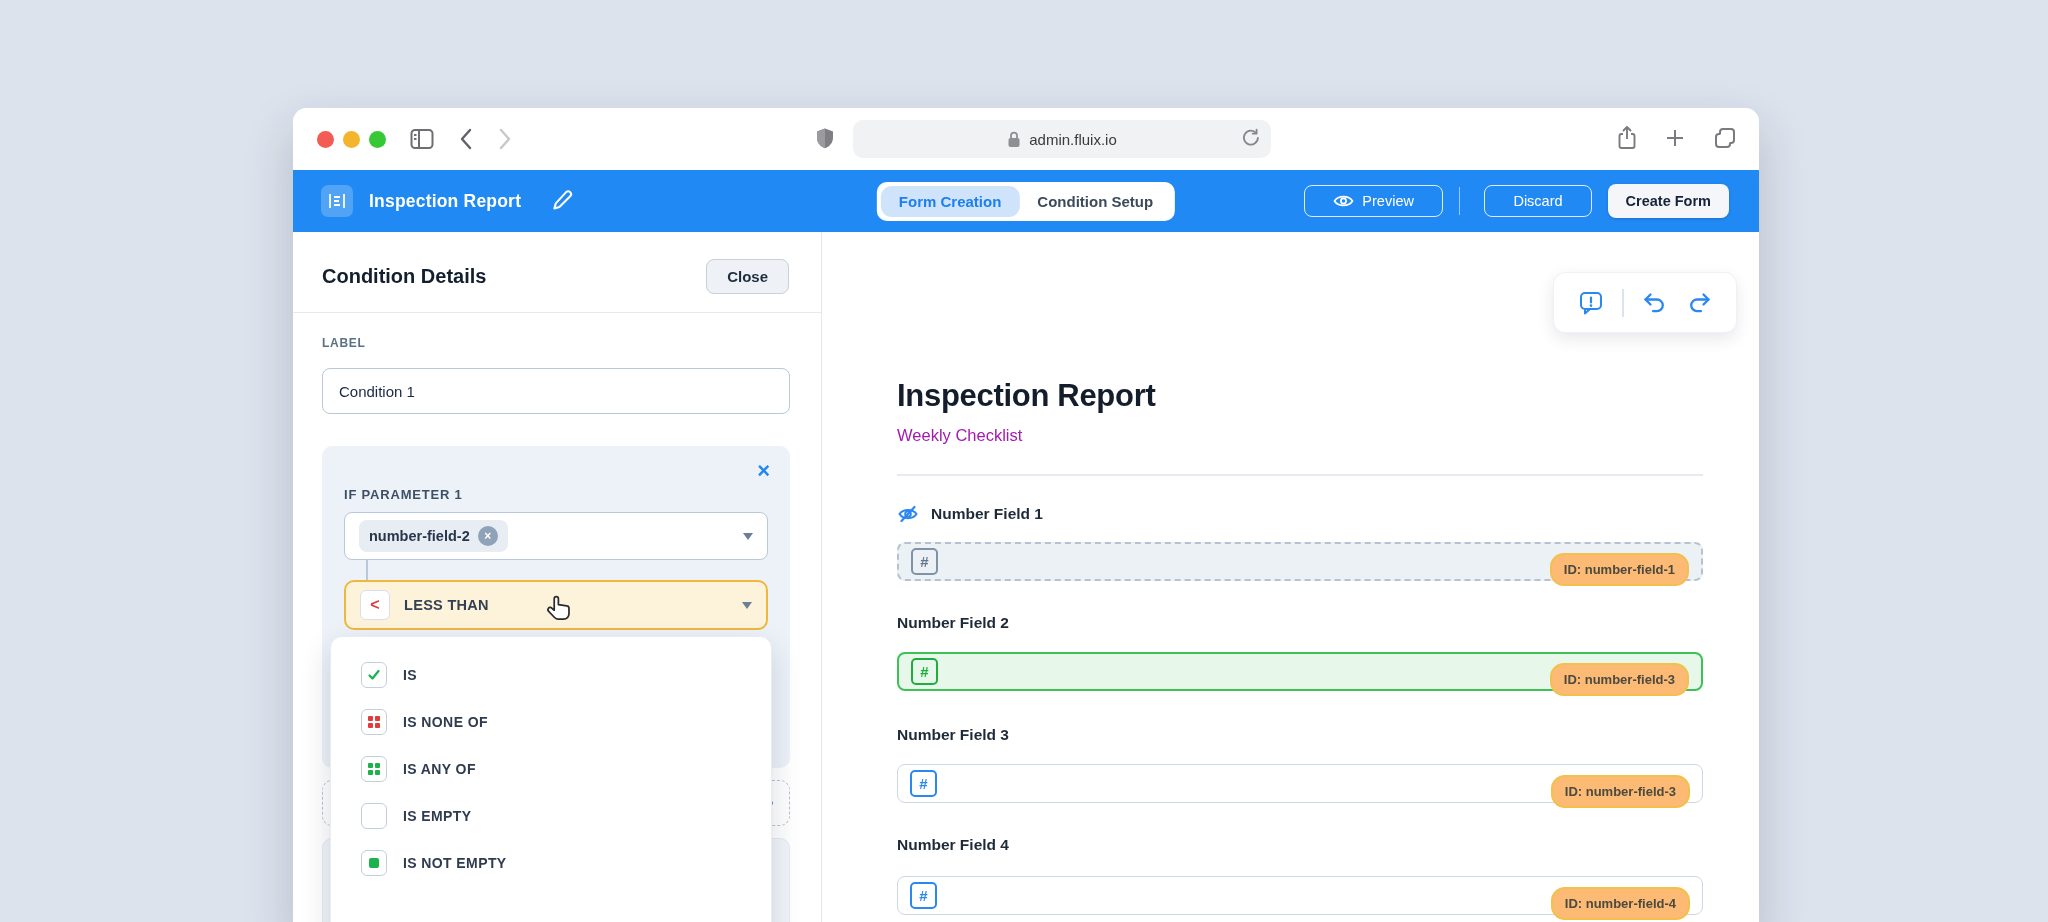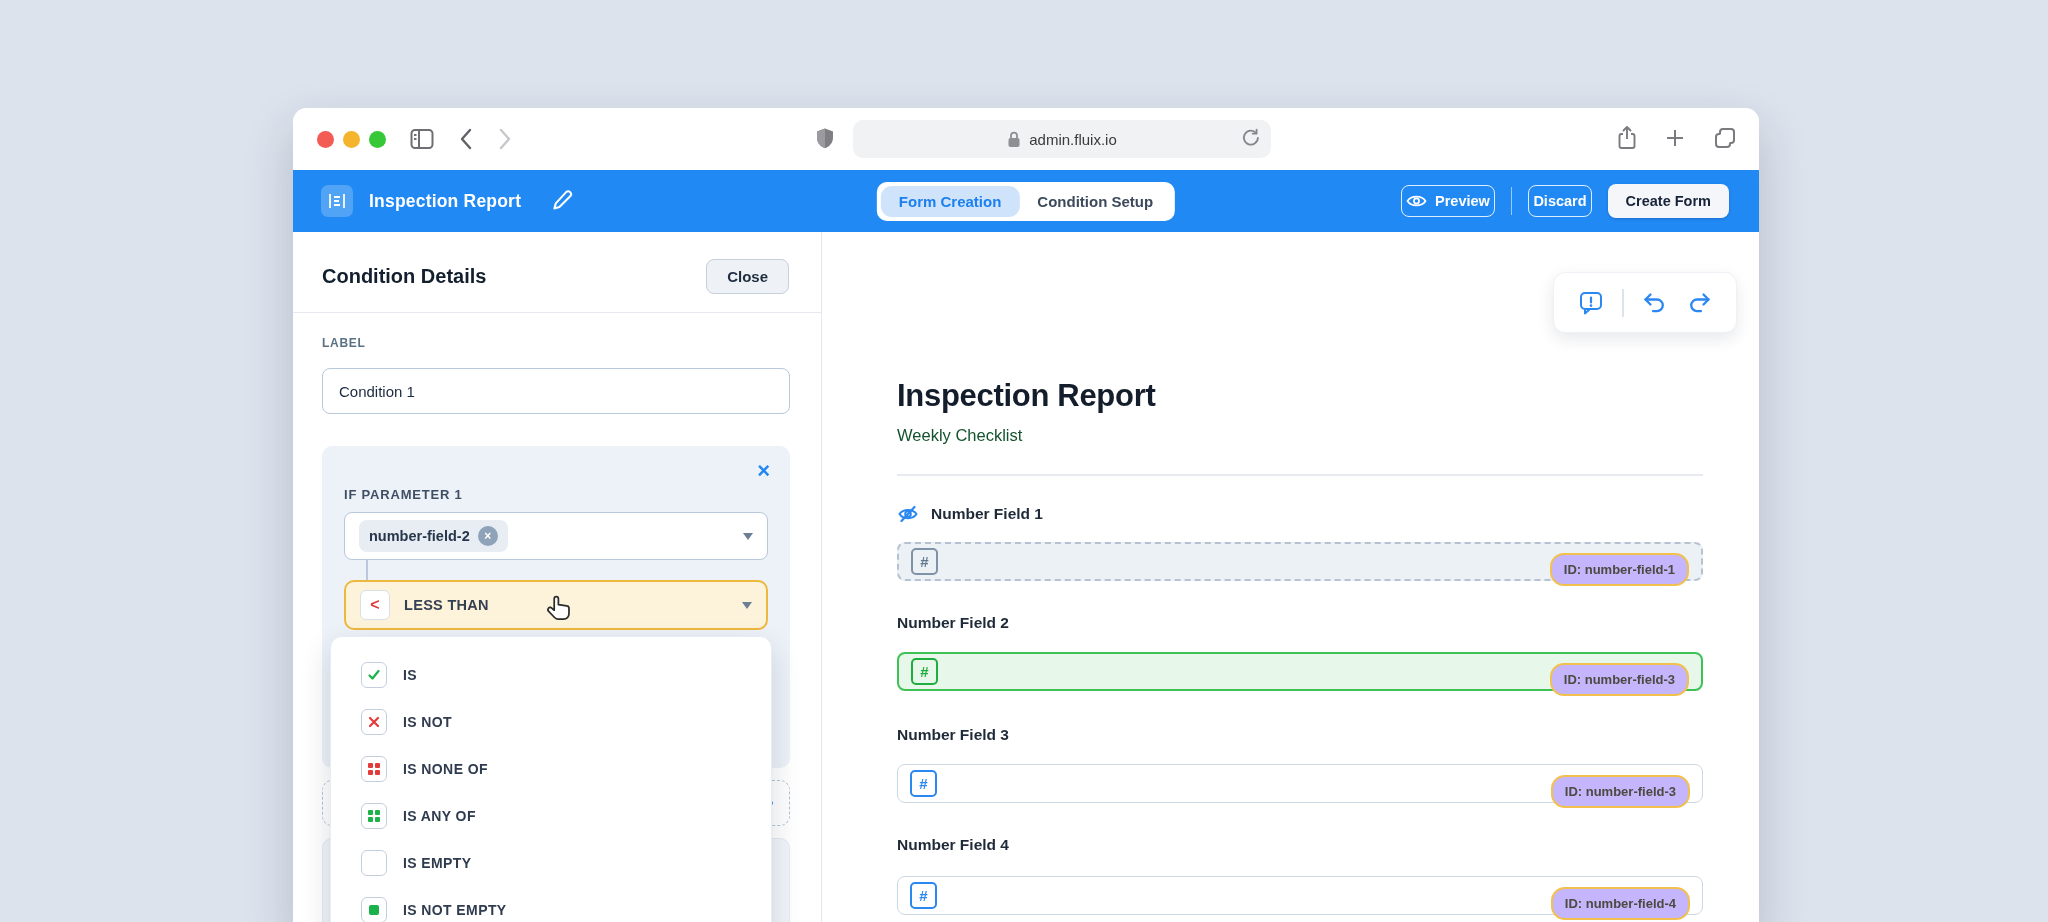--- a/index.html
+++ b/index.html
@@ -32,21 +32,21 @@
   .app-title { position:absolute; left:76px; top:0; height:62px; display:flex; align-items:center;
                color:#fff; font-size:17.5px; font-weight:700; letter-spacing:.2px; }
   .pencil { position:absolute; left:258px; top:19px; }
   .seg-wrap { position:absolute; left:50%; transform:translateX(-50%); top:12px; background:#fff;
               border-radius:10px; padding:4px; display:flex; }
   .seg { padding:7px 18px; border-radius:11px; font-size:15px; font-weight:700; cursor:default; }
   .seg.active { background:#cfe4fb; color:#1b7ff0; }
   .seg.inactive { color:#3d4a5c; }
   .appbar-right { position:absolute; right:30px; top:0; height:62px; display:flex; align-items:center; gap:16px; }
   .btn-ghost { display:flex; align-items:center; gap:8px; border:1.5px solid rgba(255,255,255,.85);
-               border-radius:8px; padding:7px 4px; color:#fff; font-size:14.5px; font-weight:700; background:transparent; }
+               border-radius:8px; padding:7px 28px; color:#fff; font-size:14.5px; font-weight:400; background:transparent;margin-left:8px; }
   .vdiv { width:1.5px; height:28px; background:rgba(255,255,255,.55); }
   .btn-create { background:#f4f6f9; border:none; border-radius:8px; padding:9px 18px;
                 color:#172338; font-size:14.5px; font-weight:700; box-shadow:0 1px 3px rgba(0,0,0,.18); }
 
   
   .content { position:absolute; left:0; top:124px; width:100%; height:706px; background:#fff; }
   .lpanel { position:absolute; left:0; top:0; width:529px; height:706px; background:#fff;
             border-right:1px solid #e3e8ee; overflow:hidden; }
   .lp-head { position:absolute; left:0; top:9px; width:100%; height:72px; border-bottom:1px solid #e6eaf0;
              display:flex; align-items:center; justify-content:space-between; padding:0 32px 0 29px; }
@@ -97,37 +97,37 @@
 
   .cursor { position:absolute; left:252px; top:362px; z-index:9; }
 
   
   .main { position:absolute; left:530px; top:0; width:936px; height:706px; background:#fff; }
   .tools { position:absolute; left:730px; top:40px; width:184px; height:61px; background:#fff;
            border:1px solid #eef1f5; border-radius:12px; box-shadow:0 6px 16px rgba(25,40,70,.10);
            display:flex; align-items:center; justify-content:center; gap:18px; }
   .tools .tdiv { width:1.5px; height:28px; background:#dde3ea; }
   .form-title { position:absolute; left:74px; top:146px; font-size:31px; font-weight:700; color:#141d2b; letter-spacing:-.3px; }
-  .form-sub { position:absolute; left:74px; top:194px; font-size:16.5px; color:#14532d; }
+  .form-sub { position:absolute; left:74px; top:194px; font-size:16.5px; color:#a21caf; }
   .hdiv { position:absolute; left:74px; top:242px; width:806px; height:1.5px; background:#e7ebf1; }
 
   .frow-label { position:absolute; left:74px; display:flex; align-items:center; gap:12px;
                 font-size:15.5px; font-weight:600; color:#1f2a38; }
   .fbox { position:absolute; left:74px; width:806px; height:39px; border-radius:8px;
           display:flex; align-items:center; padding:0 12px; }
   .fbox.hidden-f { background:#ecf1f6; border:2px dashed #b6c2d1; }
   .fbox.green-f  { background:#e7f8ea; border:2px solid #3ec155; }
   .fbox.norm-f   { background:#fff; border:1.5px solid #ccd8e3; }
   .hash { width:27px; height:27px; border:2px solid; border-radius:5px; display:flex; align-items:center;
           justify-content:center; font-weight:700; font-size:15px; }
   .hash.gray { border-color:#7e92a8; color:#64798f; }
   .hash.green { border-color:#1fae3e; color:#1fae3e; }
   .hash.blue { border-color:#2b87f1; color:#2b87f1; }
   .idbadge { margin-left:auto; height:33px; display:flex; align-items:center; padding:0 12px;
-             border-radius:14px; background:#c4b5fd; border:2px solid #f2c04d; font-size:13px;
+             border-radius:14px; background:#fdba74; border:2px solid #f2c04d; font-size:13px;
              font-weight:600; color:#4b4a40;margin-top:16px; }
   svg { display:block; }
 </style>
 </head>
 <body>
 
 <div class="stage">
   <div class="window">
 
     <div class="btoolbar">
@@ -278,28 +278,20 @@
         <div class="next-card"></div>
 
         <div class="dropdown">
           <div class="opt">
             <span class="opt-ic">
               <svg width="14" height="14" viewBox="0 0 14 14">
                   <path d="M2.5 7.5 l3 3 l6 -7.5" fill="none" stroke="#1cb24b" stroke-width="2.2" stroke-linecap="round" stroke-linejoin="round"></path>
                 </svg>
             </span>
             <span class="opt-lb">IS</span>
-          </div>
-          <div class="opt">
-            <span class="opt-ic">
-              <svg width="12" height="12" viewBox="0 0 12 12">
-                  <path d="M2 2 L10 10 M10 2 L2 10" stroke="#e23b3b" stroke-width="2.2" stroke-linecap="round"></path>
-                </svg>
-            </span>
-            <span class="opt-lb">IS NOT</span>
           </div>
           <div class="opt">
             <span class="opt-ic g-red">
               <span class="grid4">
                   <i></i>
                   <i></i>
                   <i></i>
                   <i></i>
                 </span>
             </span>

